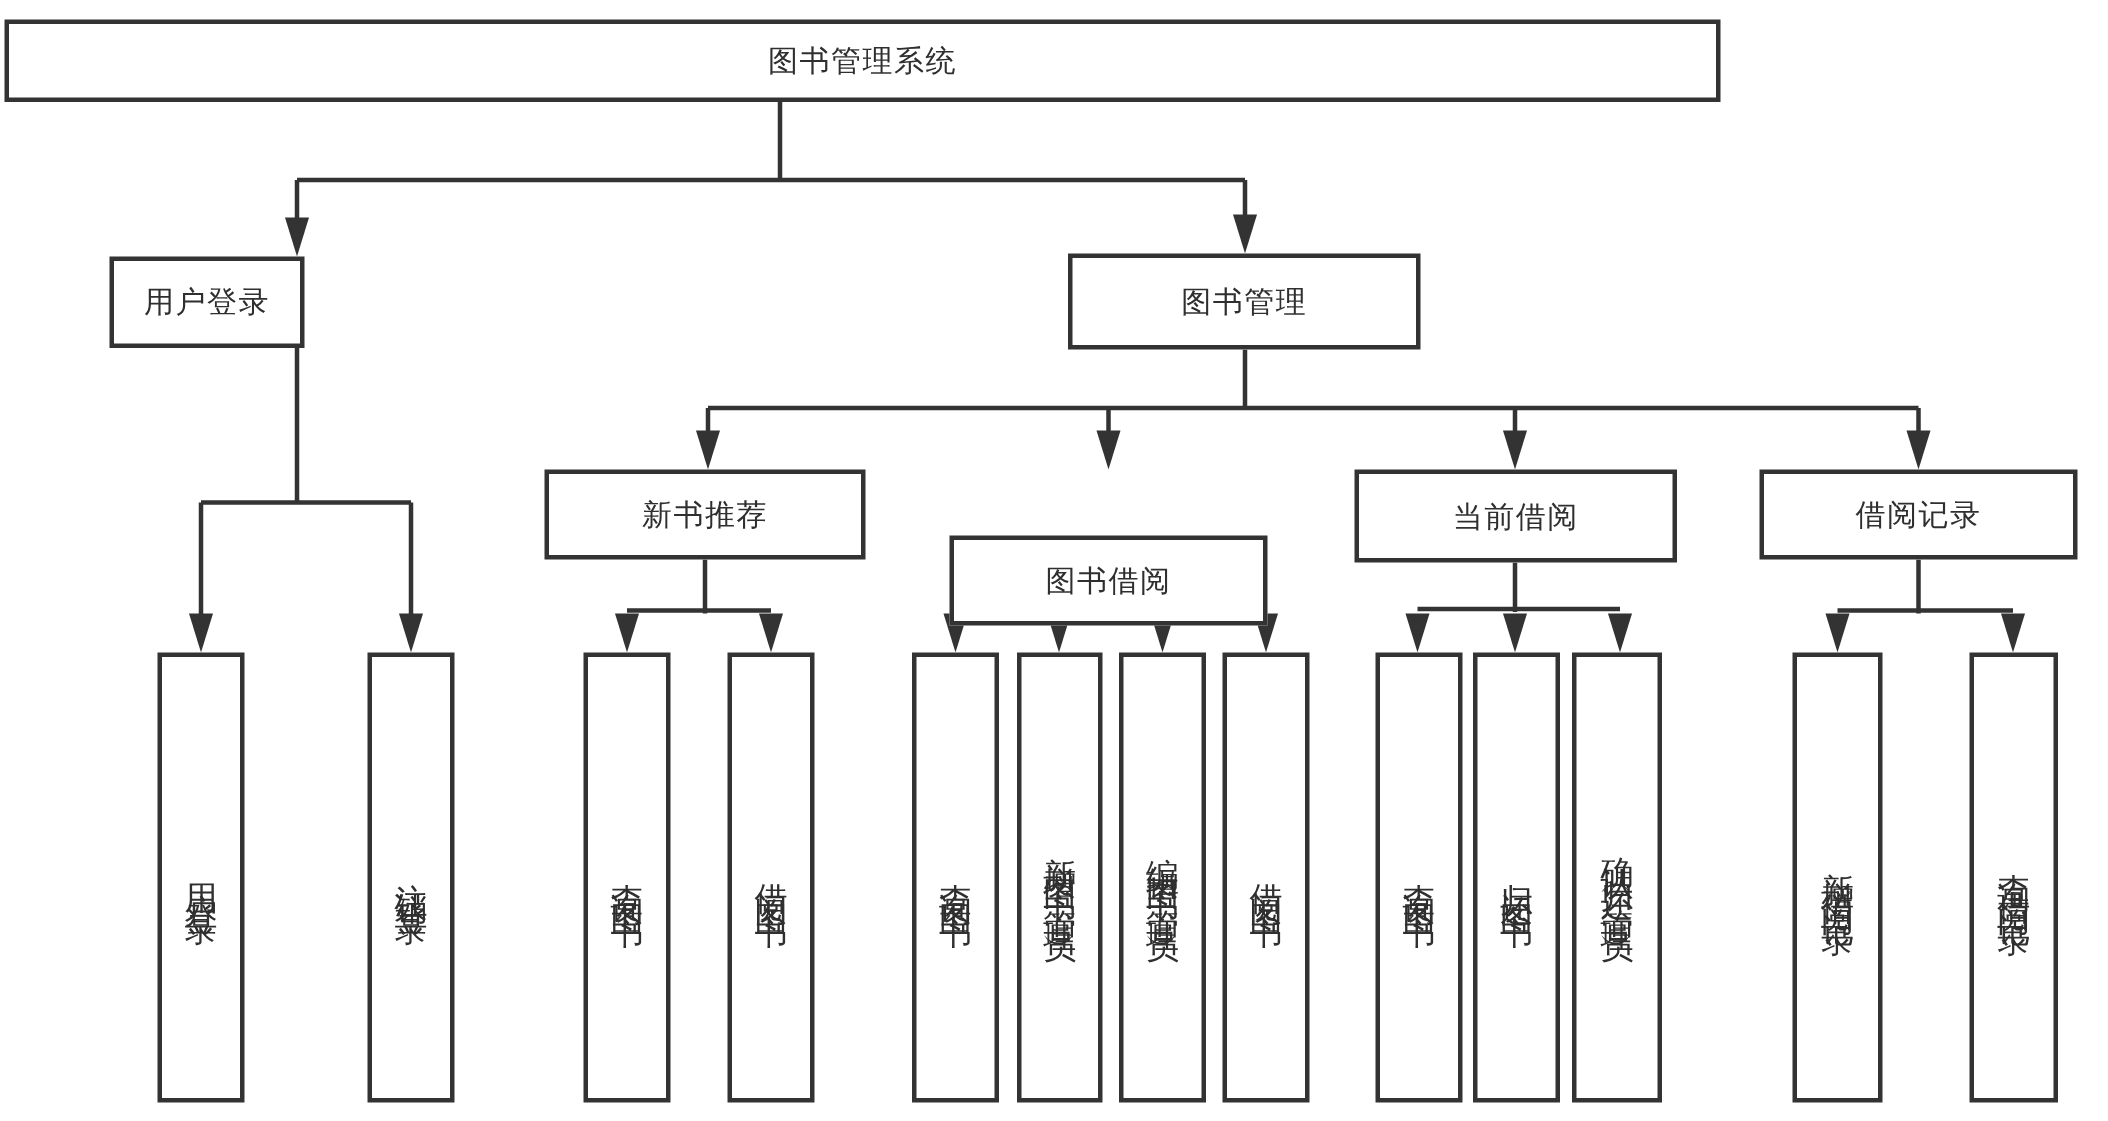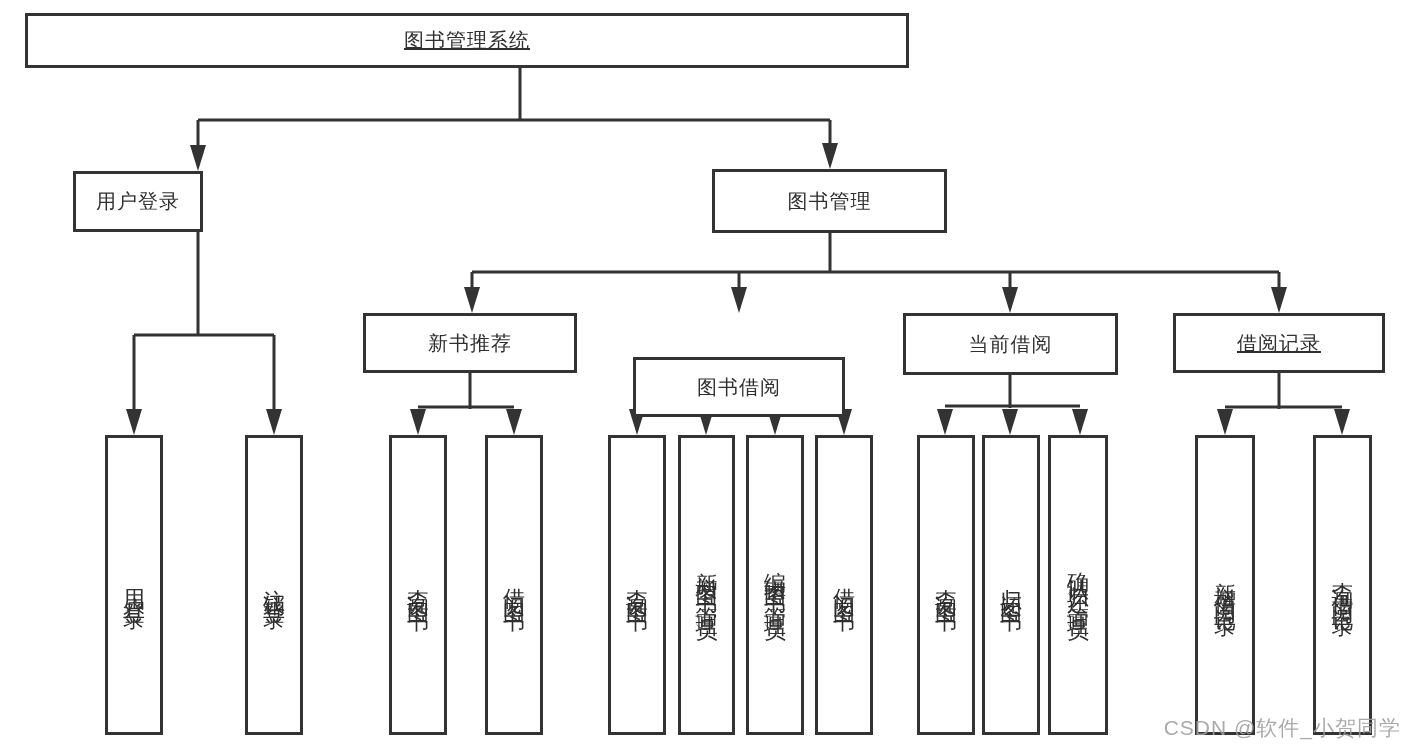--- a/index.html
+++ b/index.html
@@ -102,41 +102,41 @@
       <polygon points="767,409 783,409 775,435"></polygon>
       <polygon points="836,409 852,409 844,435"></polygon>
       <polygon points="937,409 953,409 945,435"></polygon>
       <polygon points="1002,409 1018,409 1010,435"></polygon>
       <polygon points="1072,409 1088,409 1080,435"></polygon>
       <polygon points="1217,409 1233,409 1225,435"></polygon>
       <polygon points="1334,409 1350,409 1342,435"></polygon>
     </g>
   </svg>
 
-  <div class="hbox" style="left:25px; top:13px; width:884px; height:55px;text-decoration:underline;">
+  <div class="hbox" style="left:3px; top:13px; width:1144px; height:55px;">
     <span>图书管理系统</span>
   </div>
 
   <div class="hbox" style="left:73px; top:171px; width:130px; height:61px;">
     <span>用户登录</span>
   </div>
   <div class="hbox" style="left:363px; top:313px; width:214px; height:60px;">
     <span>新书推荐</span>
   </div>
 
   <div class="hbox" style="left:712px; top:169px; width:235px; height:64px;">
     <span>图书管理</span>
   </div>
   <div class="hbox" style="left:633px; top:313px; width:212px; height:60px;margin-top:44px;">
     <span>图书借阅</span>
   </div>
   <div class="hbox" style="left:903px; top:313px; width:215px; height:62px;justify-content:center;">
     <span>当前借阅</span>
   </div>
-  <div class="hbox" style="left:1173px; top:313px; width:212px; height:60px;text-decoration:underline;">
+  <div class="hbox" style="left:1173px; top:313px; width:212px; height:60px;">
     <span>借阅记录</span>
   </div>
 
   <div class="vbox" style="left:105px; width:58px;">
     <span class="vtext">用户登录</span>
   </div>
   <div class="vbox" style="left:245px; width:58px;">
     <span class="vtext">注销登录</span>
   </div>
 
@@ -170,15 +170,14 @@
     <span class="vtext">确认归还（管理员）</span>
   </div>
 
   <div class="vbox" style="left:1195px; width:60px;">
     <span class="vtext">新增借阅记录</span>
   </div>
   <div class="vbox" style="left:1313px; width:59px;">
     <span class="vtext">查询借阅记录</span>
   </div>
 
-  <div class="watermark">CSDN @软件_小贺同学</div>
 
 </div>
 
 </body></html>

